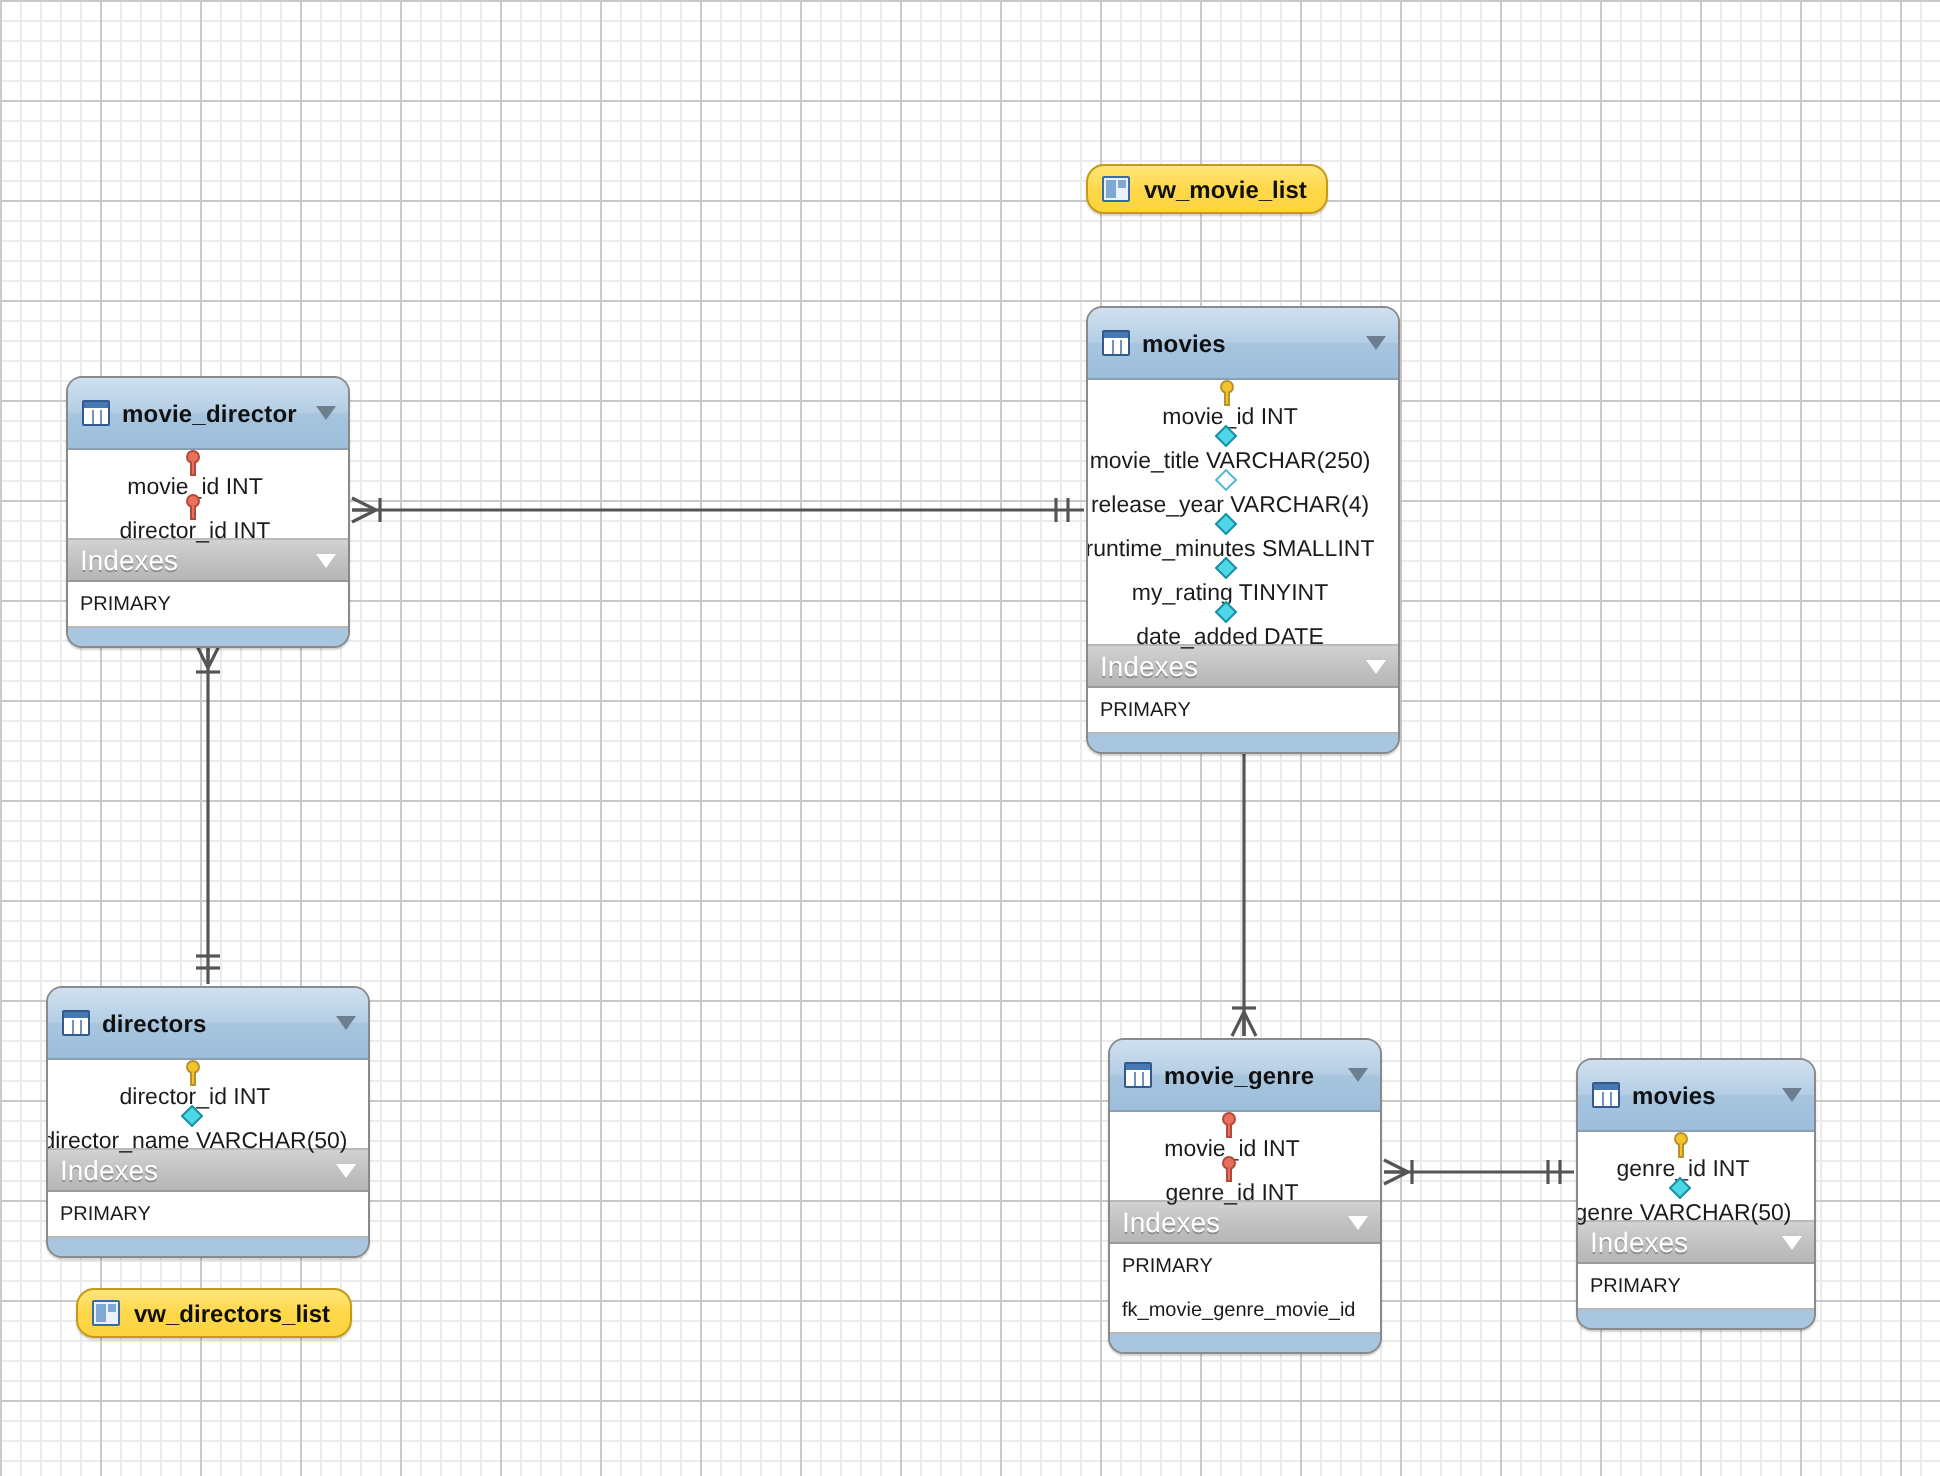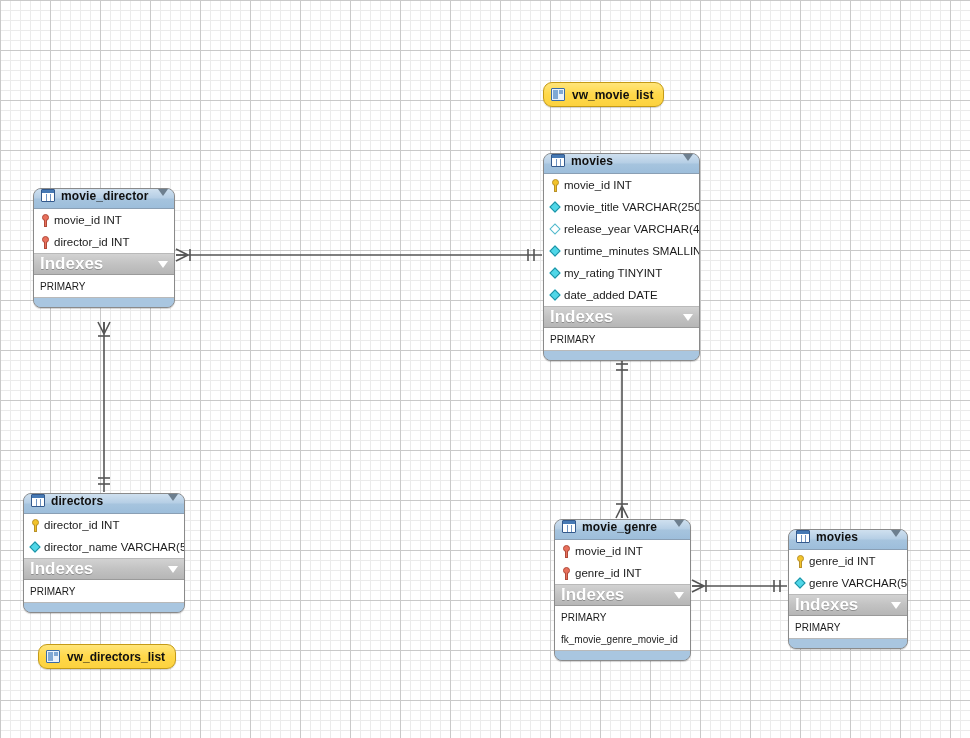--- a/index.html
+++ b/index.html
@@ -36,23 +36,23 @@
   .table-node {
     position: absolute;
     box-sizing: border-box;
     border: 1px solid #8a8a8a;
     border-radius: 8px;
     background: #a9c6e0;
     box-shadow: 0 1px 1px rgba(0,0,0,0.18);
     overflow: hidden;
   }
   .tbl-header {
-    height: 20px;
+    height: 36px;
     display: flex;
-    align-items: flex-start;
+    align-items: center;
     padding: 0 6px 0 7px;
     box-sizing: border-box;
     background: linear-gradient(to bottom, #cfe0ef 0%, #b5cee5 48%, #a6c4de 52%, #9dbedb 100%);
     border-bottom: 1px solid #8a9fb4;
   }
   .tbl-title {
     flex: 1;
     font-size: 12px;
     font-weight: bold;
     color: #101010;
@@ -99,20 +99,21 @@
   }
   .col-row {
     height: 22px;
     display: flex;
     align-items: center;
     padding: 0 22px 0 6px;
     box-sizing: border-box;
     font-size: 11.5px;
     color: #1b1b1b;
     white-space: nowrap;
+    flex-direction: column;
   }
   .col-label { margin-left: 3px; }
 
   
   .ico { width: 11px; height: 13px; flex: none; position: relative; }
   .ico-key-pk::before {
     content: "";
     position: absolute;
     left: 2px; top: 0px;
     width: 7px; height: 7px;
@@ -178,22 +179,22 @@
     height: 21px;
     display: flex;
     align-items: center;
     padding: 0 6px;
     box-sizing: border-box;
     background: linear-gradient(to bottom, #d2d2d2 0%, #c2c2c2 50%, #b6b6b6 100%);
     border-bottom: 1px solid #9a9a9a;
   }
   .idx-title {
     flex: 1;
-    font-size: 17px;
-    font-weight: bold;
+    font-size: 14px;
+    font-weight: normal;
     color: #ffffff;
     text-shadow: 0 1px 0 rgba(0,0,0,0.25);
   }
   .caret-gray {
     width: 0; height: 0;
     border-left: 5px solid transparent;
     border-right: 5px solid transparent;
     border-top: 7px solid #ffffff;
     flex: none;
   }

